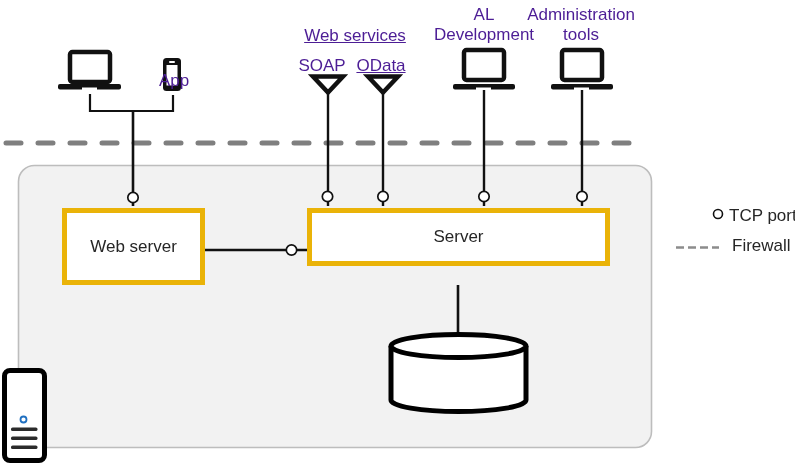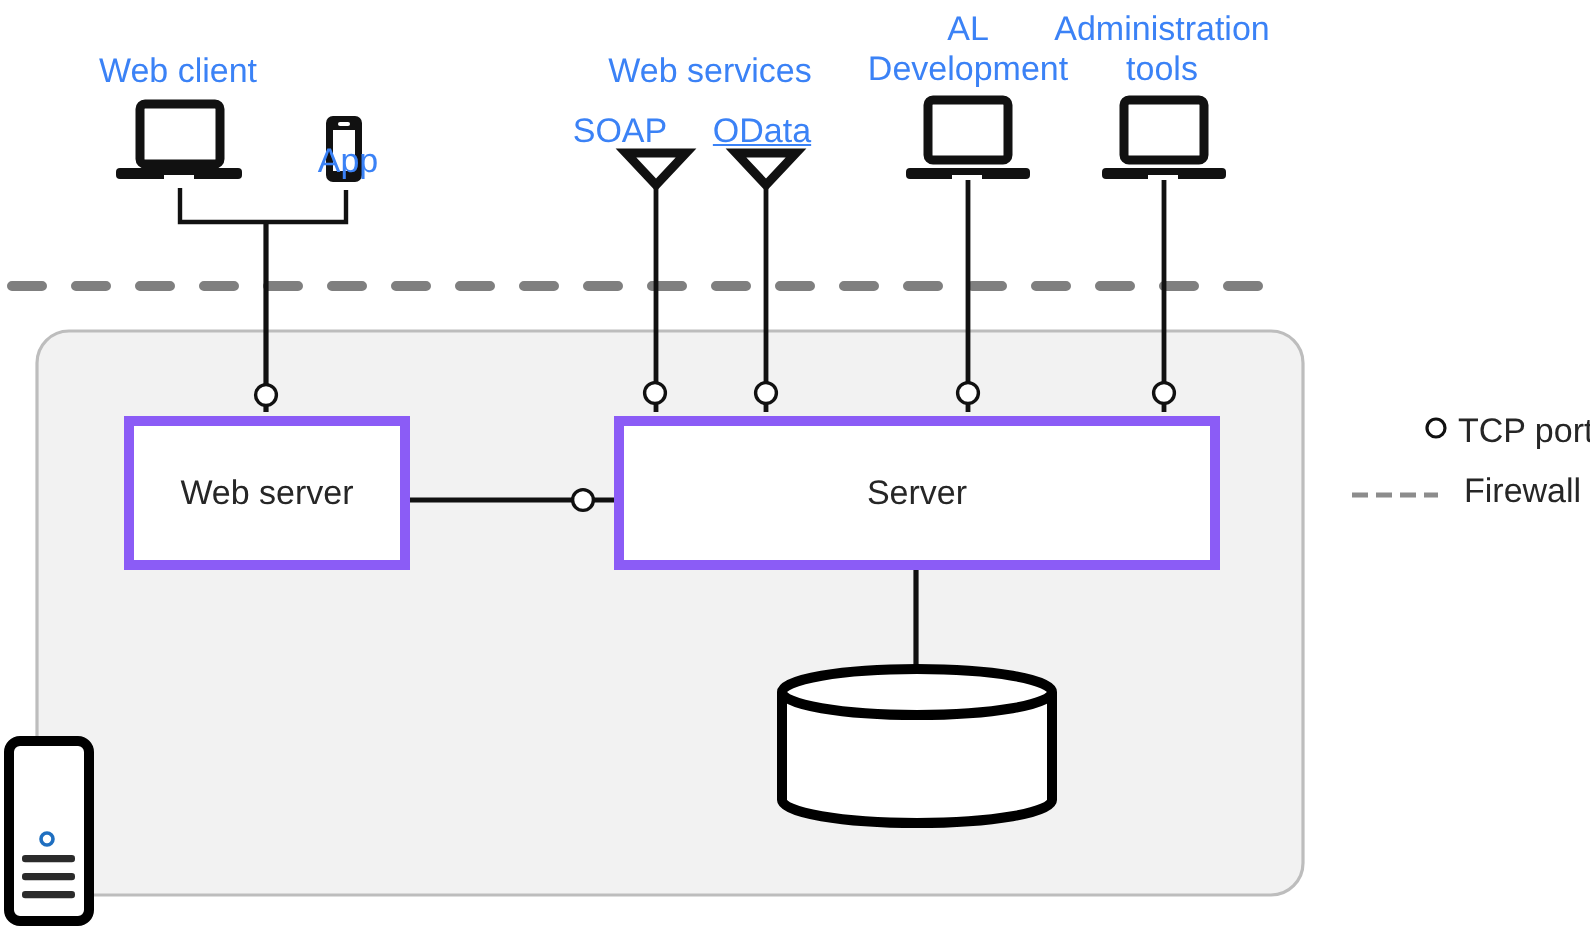--- a/index.html
+++ b/index.html
@@ -8,52 +8,52 @@
     background: #ffffff;
     font-family: "Liberation Sans", sans-serif;
     position: relative;
     overflow: hidden;
   }
   #stage { position: absolute; left: 0; top: 0; width: 795px; height: 467px; }
   #diagram-svg { position: absolute; left: 0; top: 0; }
   .lbl {
     position: absolute;
     font-size: 17px;
-    color: #3b82f6;
+    color: #4c1d95;
     white-space: nowrap;
     transform: translateX(-50%);
   }
   .lbl2 {
     white-space: pre-line;
     text-align: center;
     line-height: 20px;
   }
   .legend-lbl {
     position: absolute;
     font-size: 17px;
     color: #262626;
     white-space: nowrap;
   }
   .node-box {
     position: absolute;
     box-sizing: border-box;
     background: #ffffff;
-    border: 5px solid #8b5cf6;
+    border: 5px solid #eab308;
     display: flex;
     align-items: center;
     justify-content: center;
     font-size: 17px;
     color: #262626;
   }
   .box-web-server { left: 62px; top: 208px; width: 143px; height: 77px; }
-  .box-server     { left: 307px; top: 208px; width: 303px; height: 77px; }
+  .box-server     { left: 307px; top: 208px; width: 303px; height: 58px; }
   .lbl-web-client { left: 89px;  top: 26px; }
   .lbl-app        { left: 174px; top: 31px; margin-top: 40px; }
-  .lbl-web-services { left: 355px; top: 26px; }
-  .lbl-soap       { left: 310px; top: 56px; }
+  .lbl-web-services { left: 355px; top: 26px; text-decoration: underline; }
+  .lbl-soap       { left: 322px; top: 56px; }
   .lbl-odata      { left: 381px; top: 56px; text-decoration: underline; }
   .lbl-al-dev     { left: 484px; top: 5px; }
   .lbl-admin      { left: 581px; top: 5px; }
   .lbl-sql        { left: 458px; top: 374px; }
   .lbl-tcp-port   { left: 729px; top: 206px; }
   .lbl-firewall   { left: 732px; top: 236px; }
 </style>
 </head>
 <body>
 
@@ -125,21 +125,20 @@
       <circle cx="23.5" cy="419.5" r="3" fill="none" stroke="#1f6fc0" stroke-width="1.8"></circle>
       <rect x="11" y="427.5" width="26.5" height="3.6" rx="1.6" fill="#2b2b2b"></rect>
       <rect x="11" y="436.5" width="26.5" height="3.6" rx="1.6" fill="#2b2b2b"></rect>
       <rect x="11" y="445.5" width="26.5" height="3.6" rx="1.6" fill="#2b2b2b"></rect>
     </g>
 
     <circle cx="718" cy="214" r="4.5" fill="#ffffff" stroke="#111111" stroke-width="1.6"></circle>
     <line x1="676" y1="247.5" x2="719" y2="247.5" stroke="#8c8c8c" stroke-width="2.6" stroke-dasharray="8 4"></line>
   </svg>
 
-  <div class="lbl lbl-web-client">Web client</div>
   <div class="lbl lbl-app">App</div>
   <div class="lbl lbl-web-services">Web services</div>
   <div class="lbl lbl-soap">SOAP</div>
   <div class="lbl lbl-odata">OData</div>
   <div class="lbl lbl2 lbl-al-dev">AL
 Development</div>
   <div class="lbl lbl2 lbl-admin">Administration
 tools</div>
 
   <div class="node-box box-web-server">

